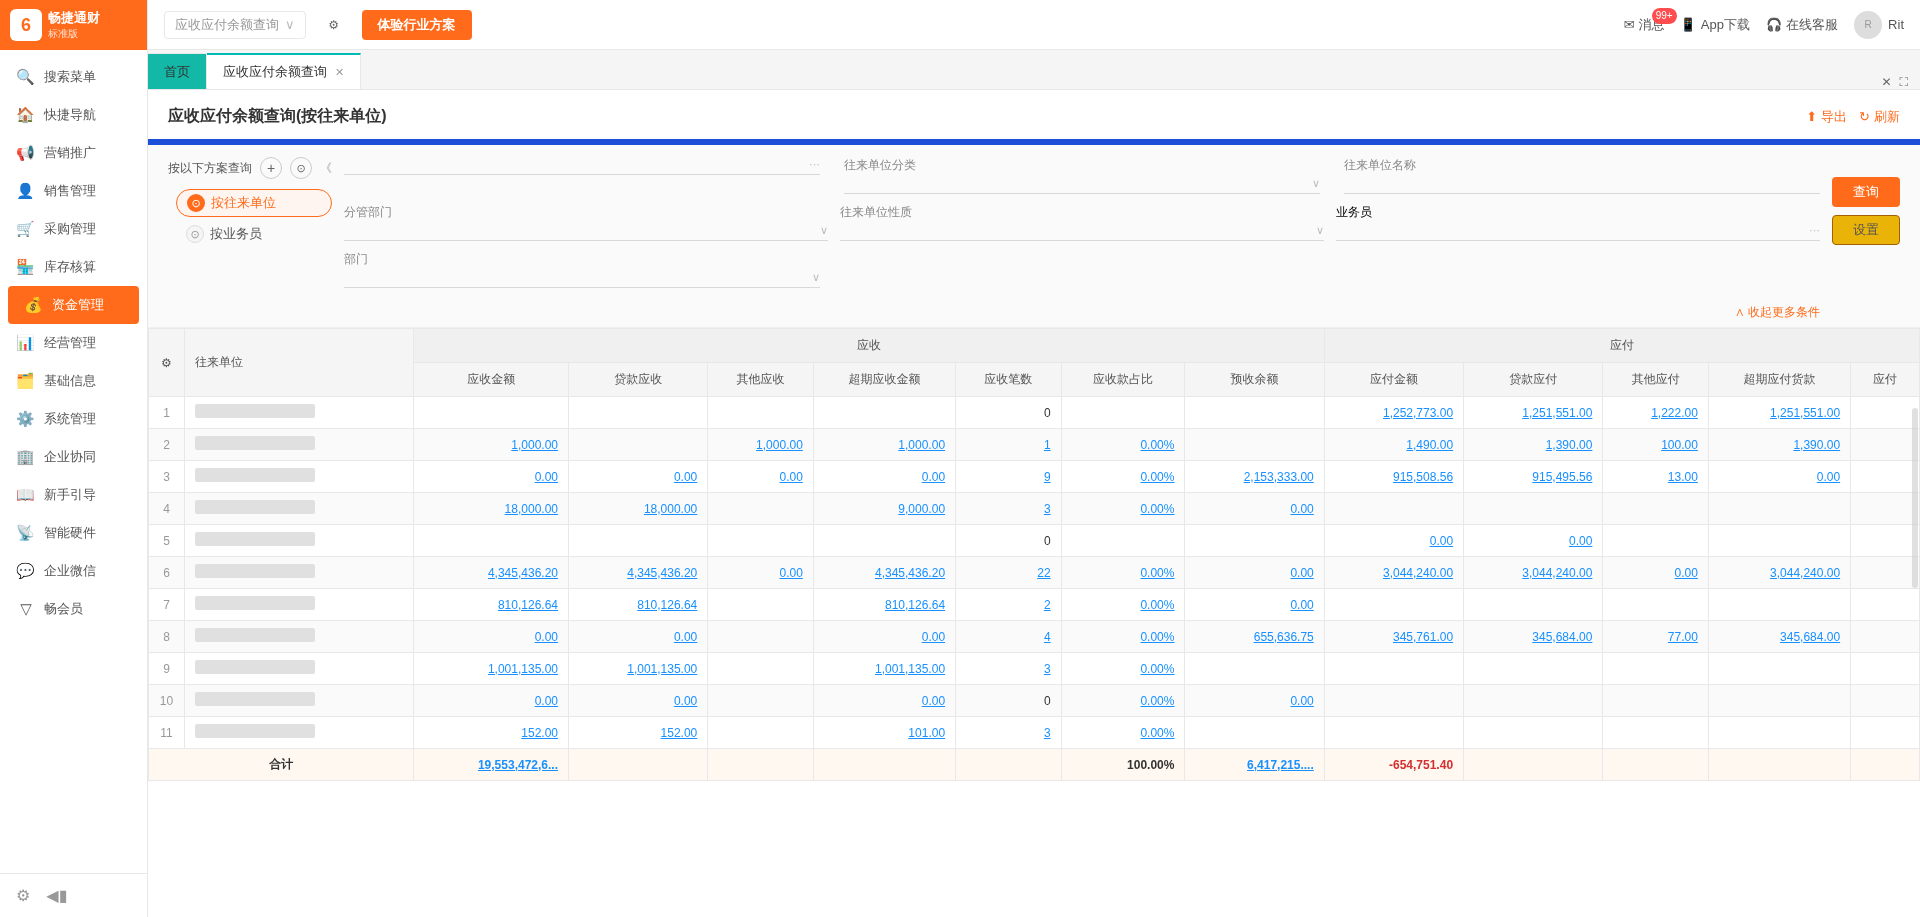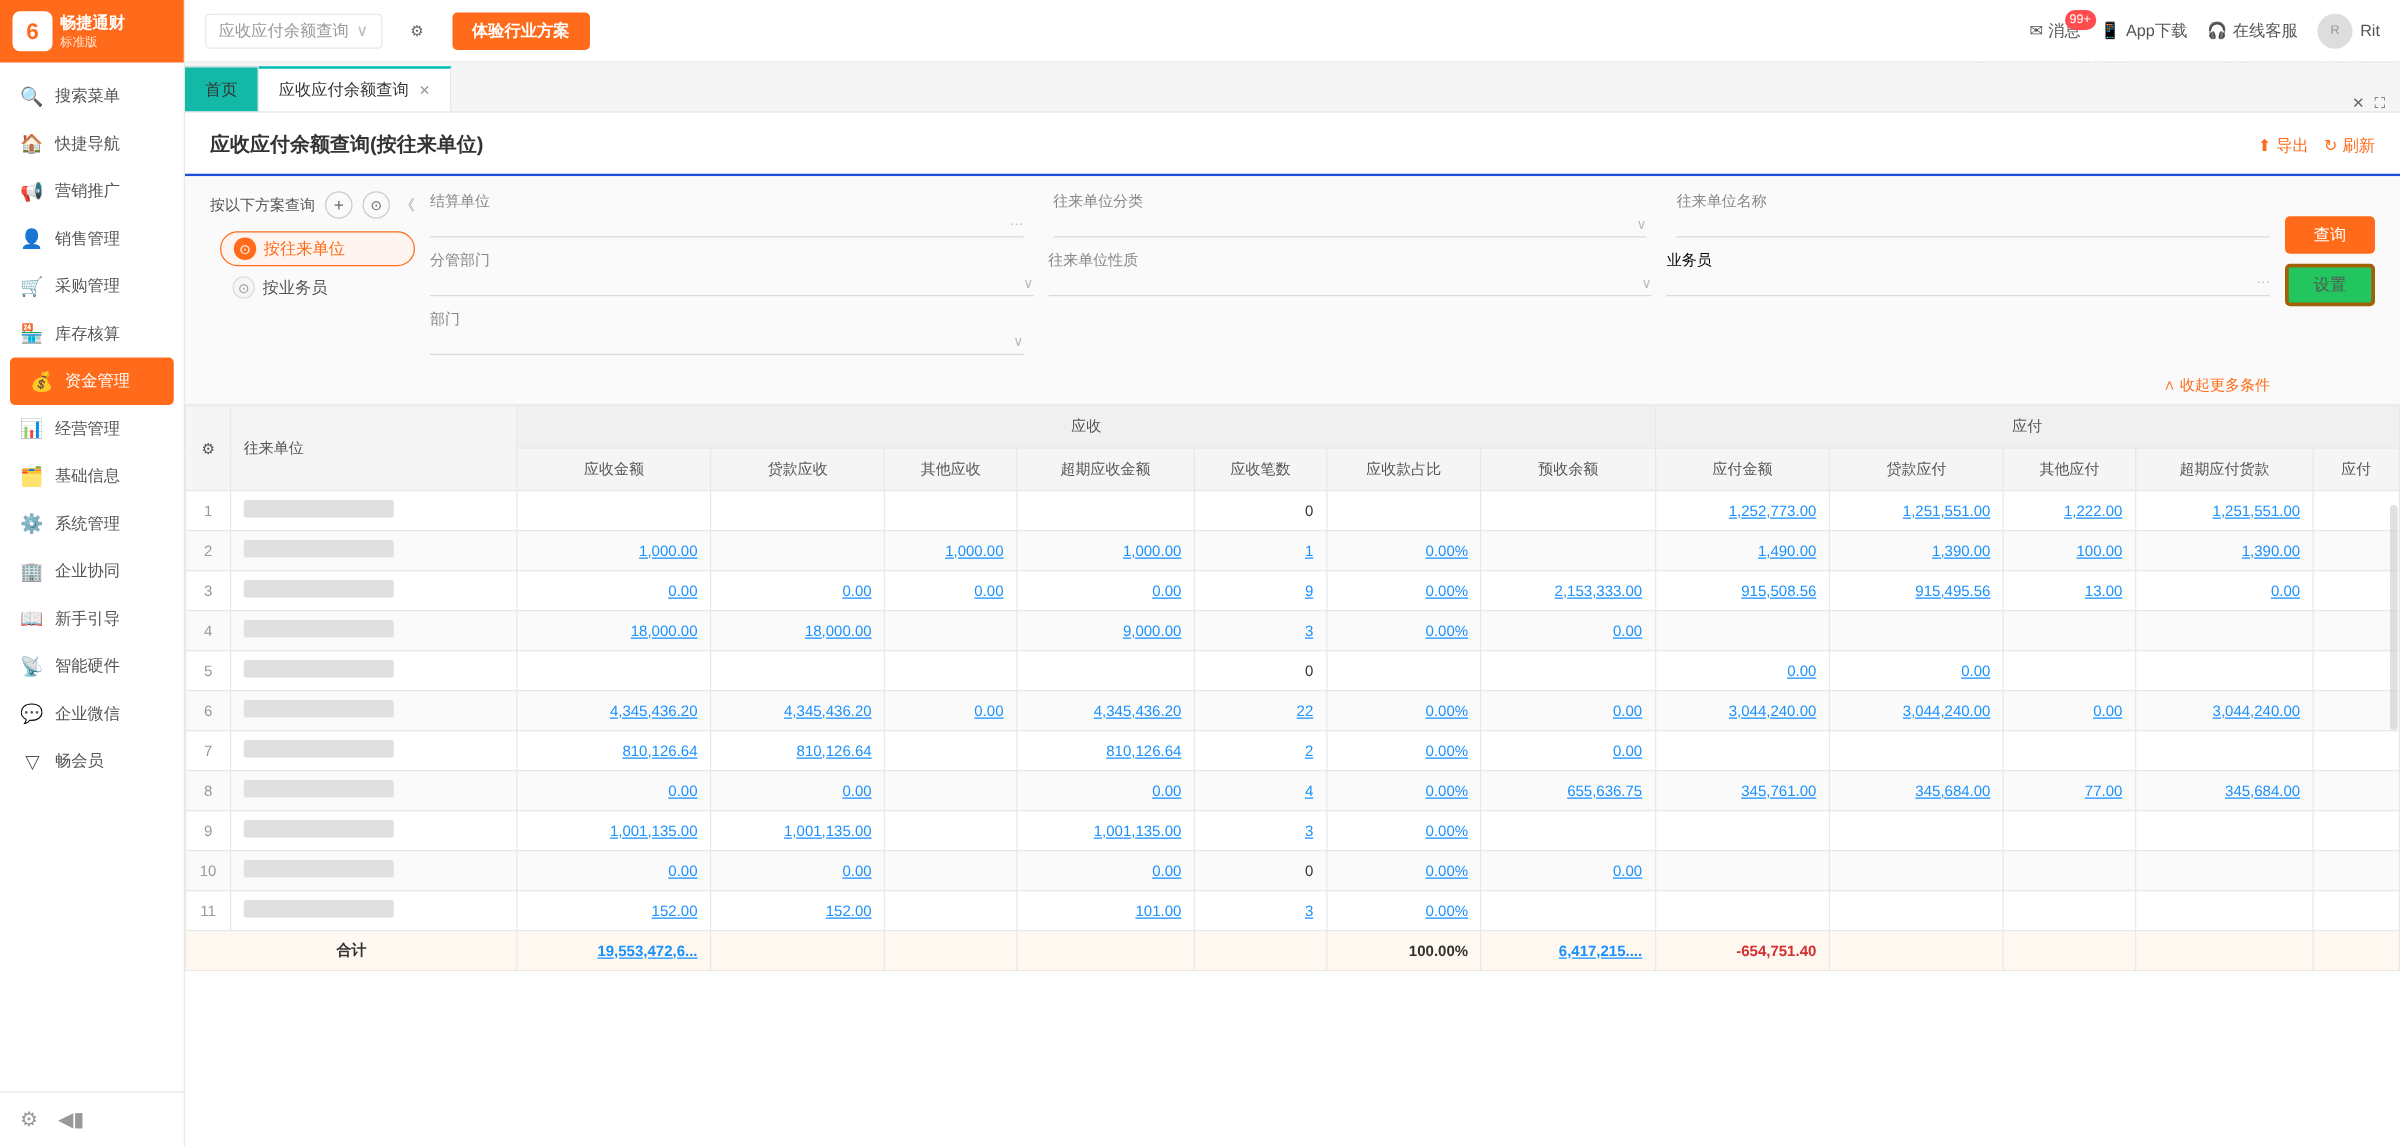--- a/index.html
+++ b/index.html
@@ -79,21 +79,21 @@
 
     
     .main-content {
       position: fixed; left: 148px; top: 90px; right: 0; bottom: 0;
       overflow-y: auto; background: #f0f2f5; padding: 0;
     }
     .page-container { background: #fff; min-height: calc(917px - 90px); }
 
     
     .page-header {
-      padding: 16px 20px 12px; border-bottom: 2px solid #1d4ed8;
+      padding: 16px 20px 12px; border-bottom: 6px solid #1d4ed8;
       display: flex; align-items: center; justify-content: space-between;
     }
     .page-title { font-size: 16px; font-weight: bold; color: #333; }
     .page-actions { display: flex; gap: 12px; }
     .btn-export, .btn-refresh {
       display: flex; align-items: center; gap: 4px; cursor: pointer;
       color: #ff6b1a; font-size: 13px; background: none; border: none;
     }
     .filter-add-btn {
       width: 22px; height: 22px; border-radius: 50%; border: 1px solid #ccc;
@@ -107,21 +107,21 @@
     .filter-option {
       display: flex; align-items: center; gap: 6px; cursor: pointer;
       padding: 4px 10px; border-radius: 16px; font-size: 13px; color: #555;
     }
     .filter-option.active { background: #fff5f0; color: #ff6b1a; border: 1px solid #ff6b1a; }
     .btn-query {
       background: #ff6b1a; color: #fff; border: none; border-radius: 4px;
       padding: 6px 20px; cursor: pointer; font-size: 13px;
     }
     .btn-setting {
-      background: #22c55e; color: #555; border: 3px solid #a16207; border-radius: 4px;
+      background: #eab308; color: #555; border: 1px solid #a16207; border-radius: 4px;
       padding: 5px 20px; cursor: pointer; font-size: 13px;
     }
 
     
     .table-container { padding: 0 0; overflow-x: auto; }
     .data-table {
       width: 100%; border-collapse: collapse; font-size: 12px;
     }
     .data-table th {
       background: #f5f5f5; border: 1px solid #e8e8e8; padding: 8px 10px;
@@ -306,21 +306,20 @@
               </div>
               <span>按业务员</span>
             </div>
           </div>
         </div>
 
         <div style="flex:1;">
 
           <div style="display:grid;grid-template-columns:1fr 1fr 1fr;gap:10px 24px;margin-bottom:10px;">
             <div>
-              <div style="font-size:12px;color:#888;margin-bottom:2px;">结算单位</div>
               <div style="display:flex;align-items:center;border-bottom:1px solid #d9d9d9;padding-bottom:3px;">
                 <input type="text" style="border: none; outline: none; font-size: 12px; background: transparent; flex: 1 1 0%;">
                 <span style="color:#bbb;font-size:11px;cursor:pointer;">···</span>
               </div>
             </div>
             <div>
               <div style="font-size:12px;color:#888;margin-bottom:2px;">往来单位分类</div>
               <div style="display:flex;align-items:center;border-bottom:1px solid #d9d9d9;padding-bottom:3px;">
                 <input type="text" style="border: none; outline: none; font-size: 12px; background: transparent; flex: 1 1 0%;">
                 <span style="color:#bbb;font-size:11px;cursor:pointer;">∨</span>

